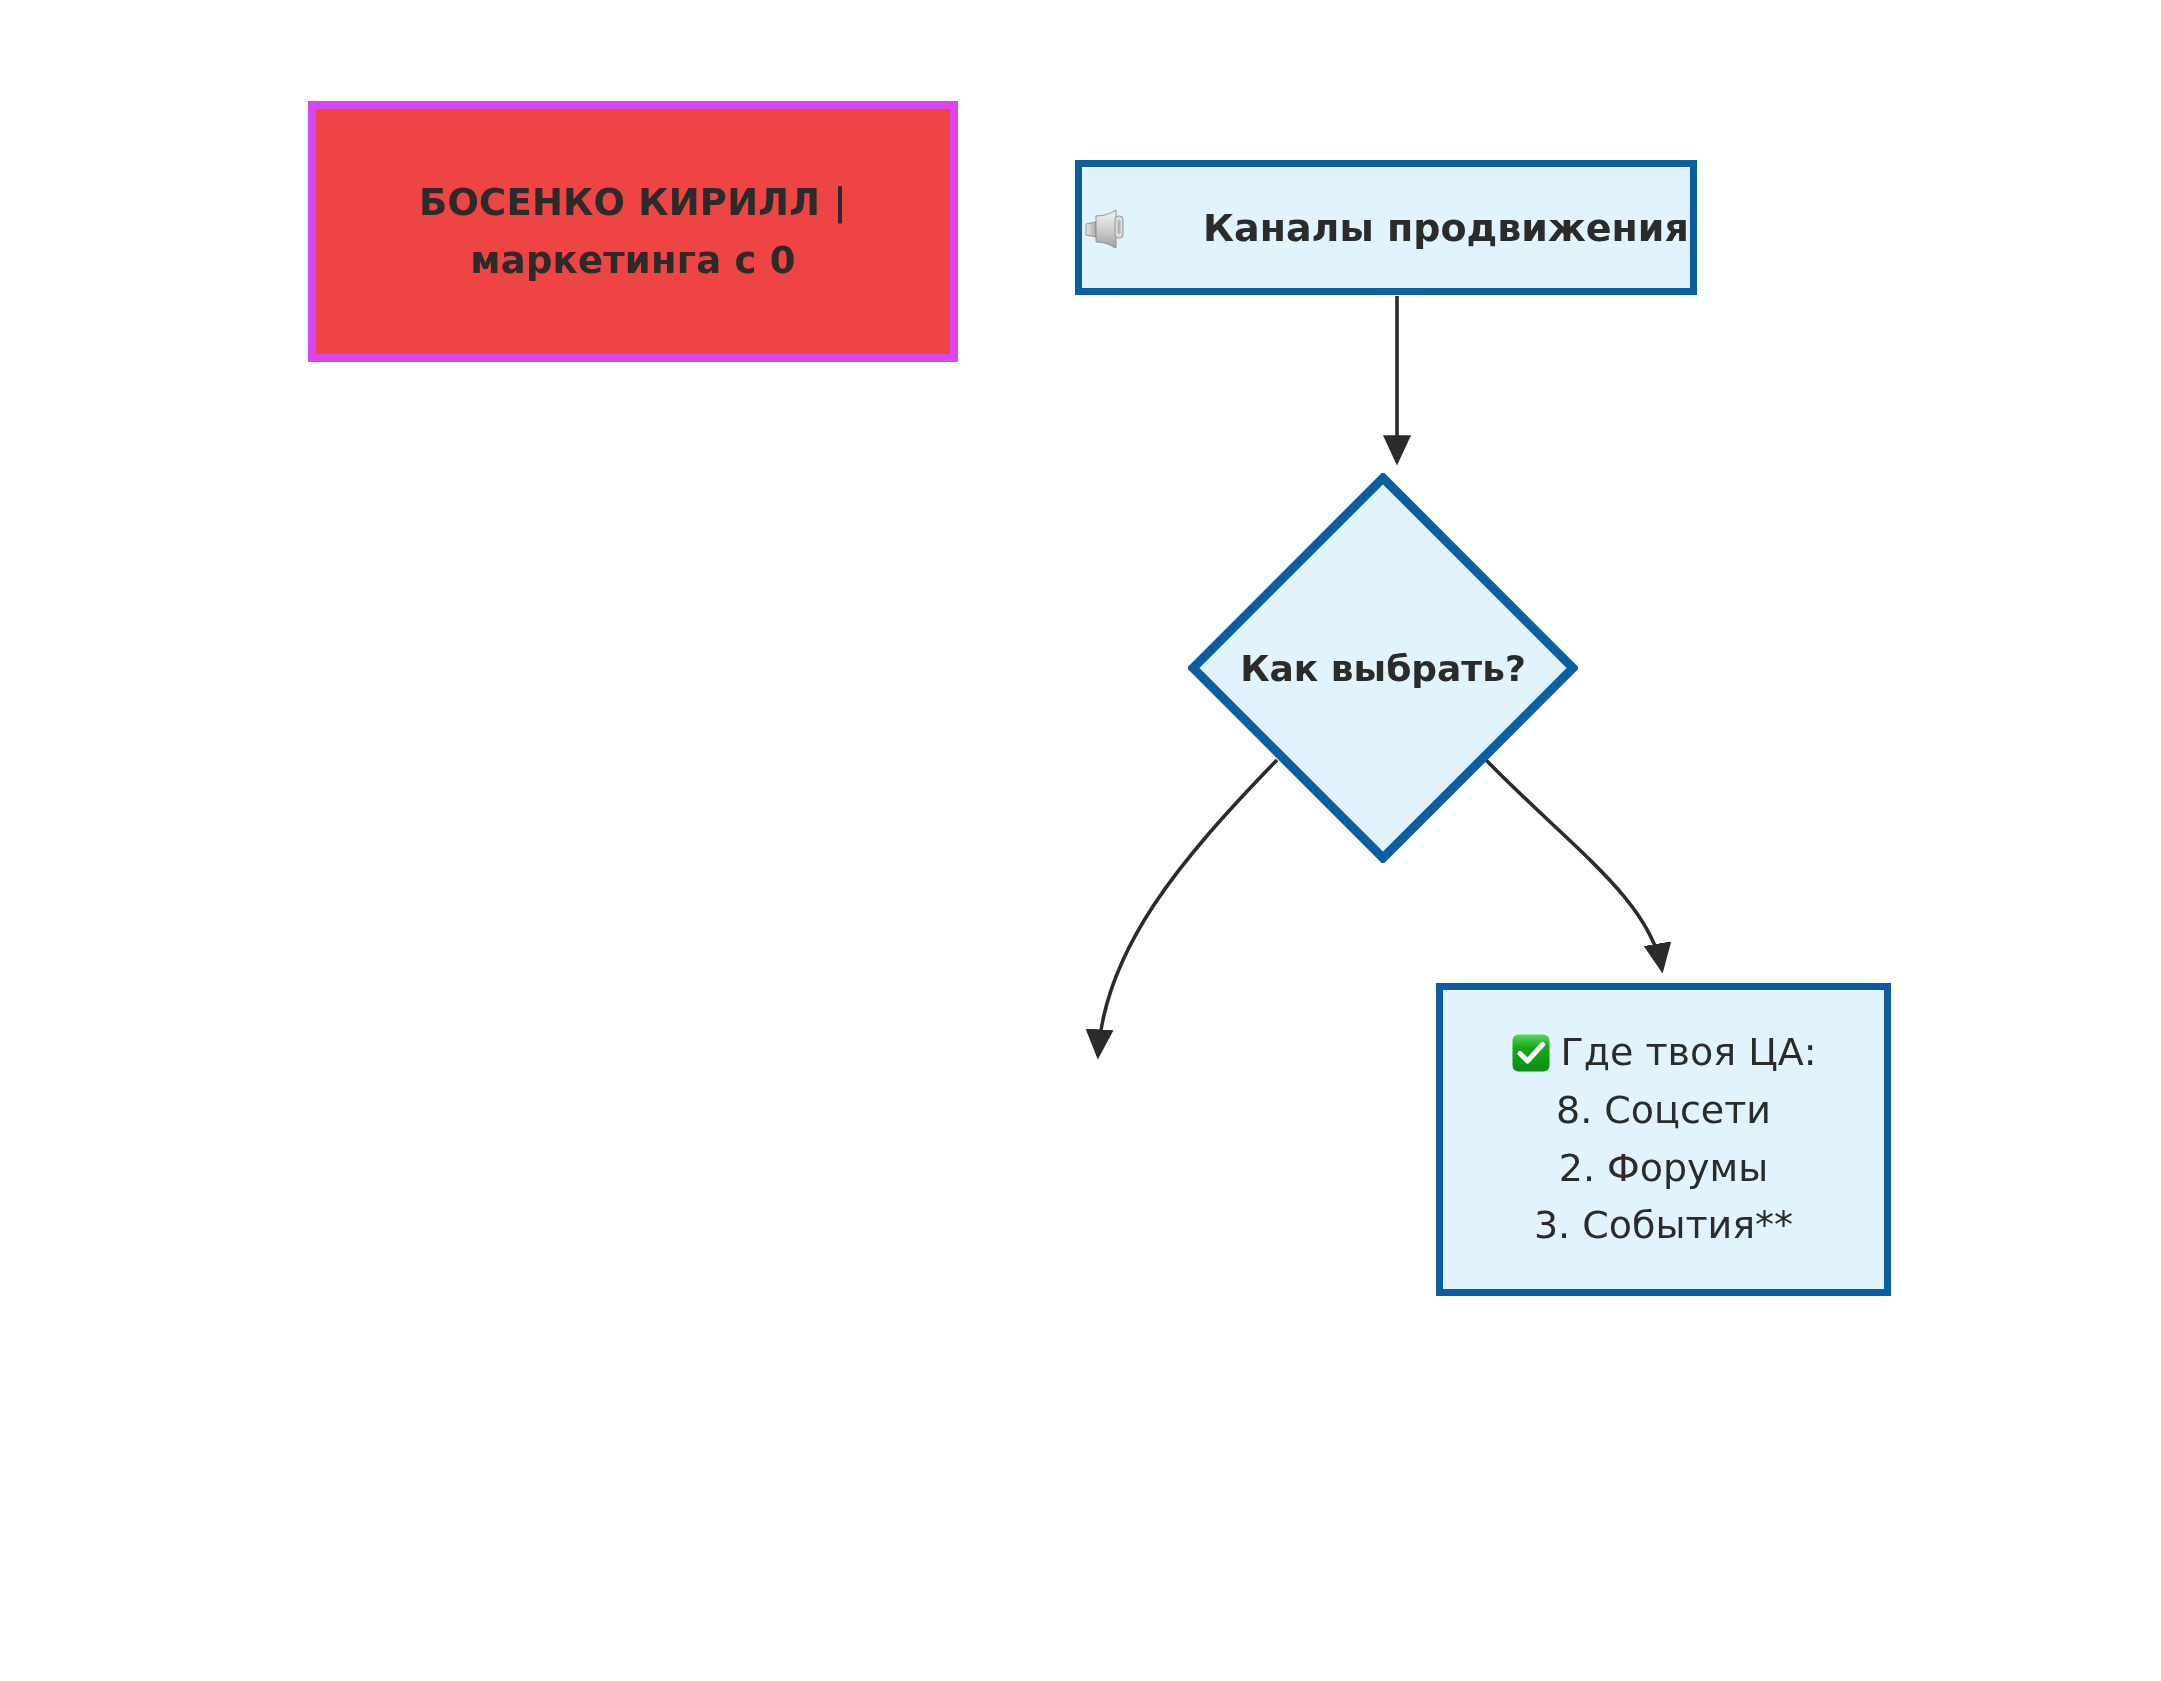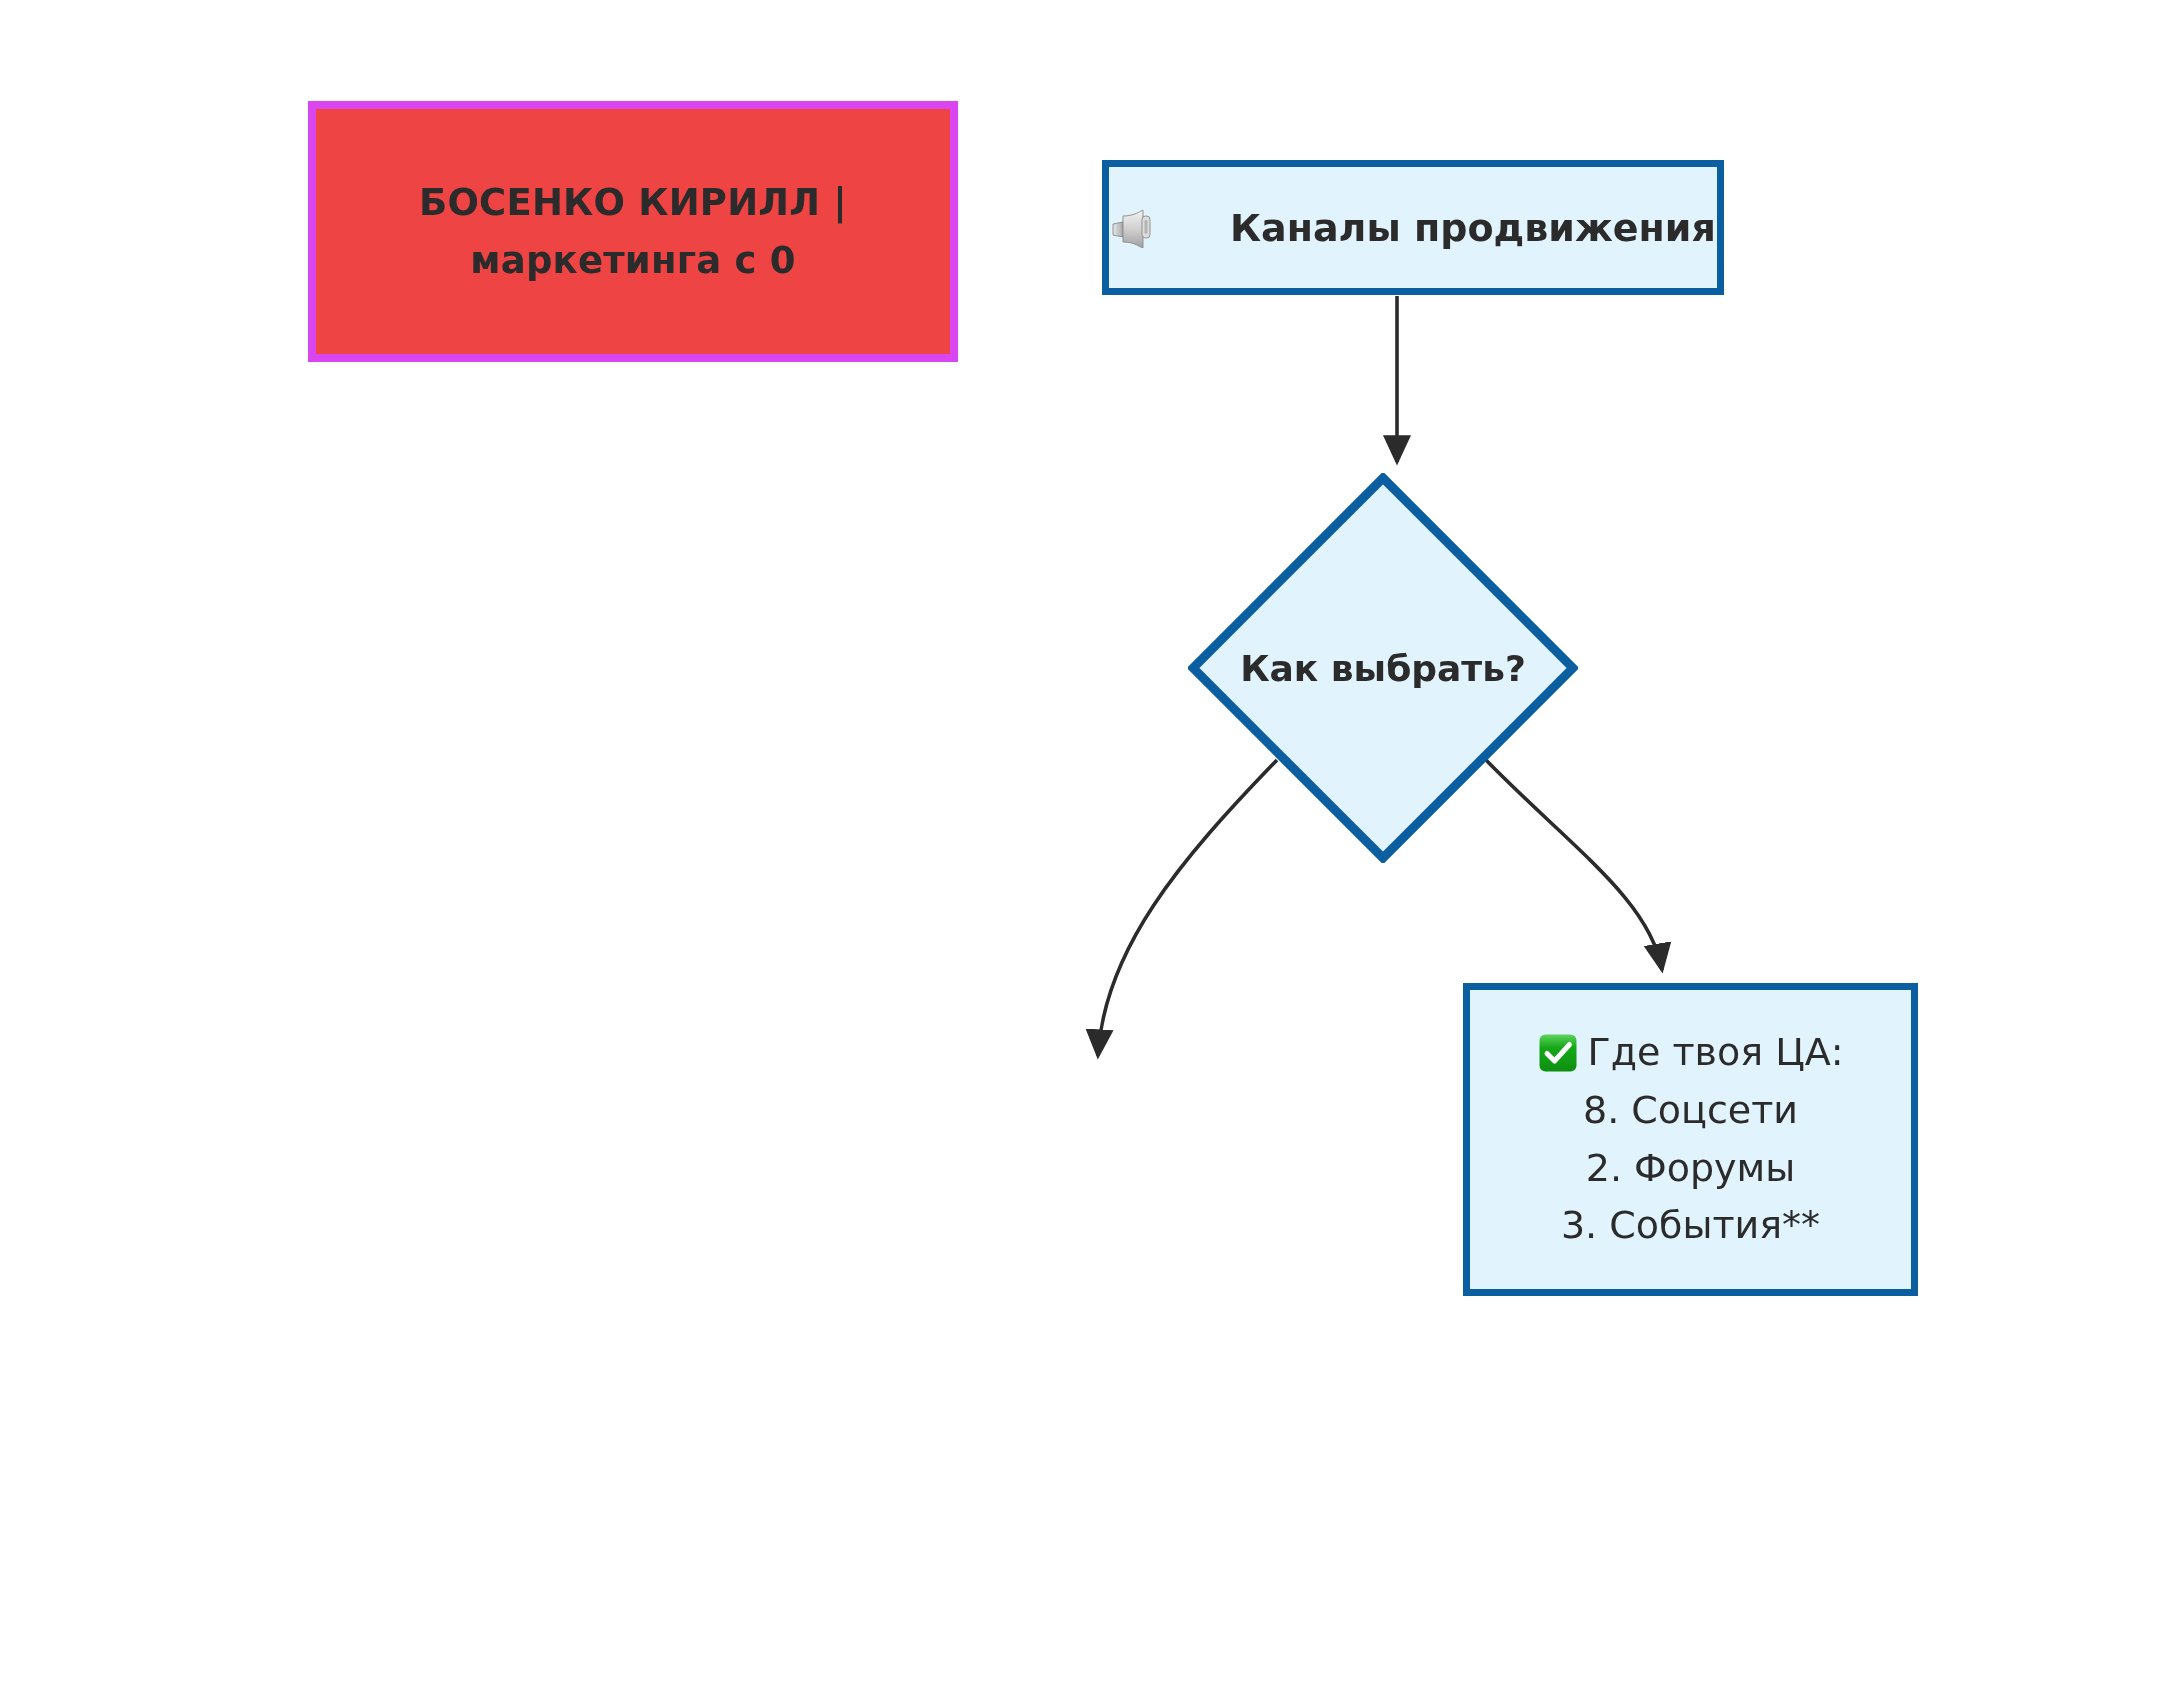--- a/index.html
+++ b/index.html
@@ -51,21 +51,20 @@
     font-weight: 700;
     line-height: 1.55;
     letter-spacing: 0.2px;
   }
   .credit-line { display: block; white-space: pre; }
 
   
   .box-blue {
     background: #e1f3fc;
     border: 7px solid #0b5ea0;
-    margin-left: 27px;
   }
   .box-top {
     left: 1075px;
     top: 160px;
     width: 622px;
     height: 135px;
     font-size: 38px;
     font-weight: 700;
   }
   .box-no {

